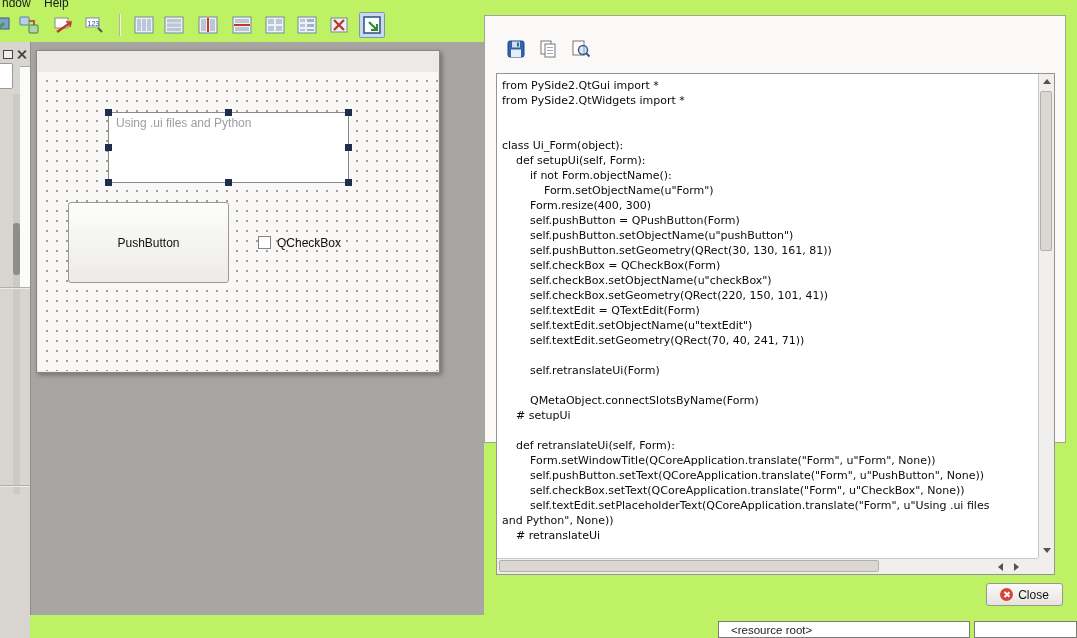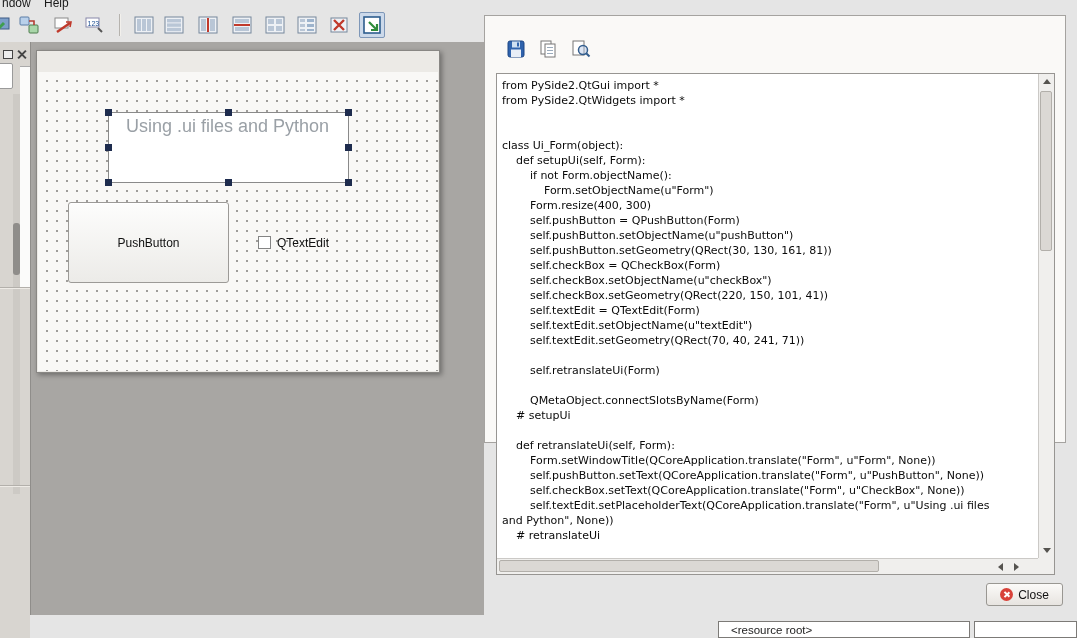--- a/index.html
+++ b/index.html
@@ -1,19 +1,19 @@
 <!DOCTYPE html>
 <html><head>
 <meta charset="utf-8">
 <style>
   * { box-sizing: border-box; margin: 0; padding: 0; }
   html,body { background:#888; }
   .screen {
     position: relative; width: 1077px; height: 638px; overflow: hidden;
-    background: #e5e5e5; font-family: "Liberation Sans","DejaVu Sans",sans-serif;
+    background: #bef264; font-family: "Liberation Sans","DejaVu Sans",sans-serif;
     color:#111; font-size:12px;
   }
   
   .menubar { position:absolute; top:-4px; left:0; height:14px; }
   .menu-item { position:absolute; top:0; font-size:12px; color:#1a1a1a; white-space:nowrap; }
   .menu-item.m0 { left:2px; }
   .menu-item.m1 { left:44px; }
 
   
   .toolbar { position:absolute; left:0; top:10px; width:484px; height:32px; overflow:hidden; }
@@ -45,21 +45,21 @@
   .titlebar { position:relative; height:20px; background:linear-gradient(#f4f3f1,#dcd9d5); border-bottom:1px solid #b2afaa; display:flex; align-items:center; padding:0 5px; }
   .form-icon { width:12px; height:12px; flex:0 0 auto; }
   .titlebar .title { flex:1; text-align:center; font-size:12px; color:#151515; }
   .win-btn { flex:0 0 auto; width:16px; height:15px; margin-left:3px; border:1px solid #8a8a8a; border-radius:2px; background:linear-gradient(#f2f0ed,#ddd9d4); font-size:11px; font-weight:bold; line-height:12px; text-align:center; color:#222; }
   .canvas { position:absolute; left:1px; right:1px; top:21px; bottom:1px;
     background-color:#f9f8f6;
     background-image: radial-gradient(circle, #9f9d9a 1px, transparent 1.3px);
     background-size: 10px 10px; background-position: 4px 4px; }
 
   .w-textedit { position:absolute; left:70px; top:40px; width:241px; height:71px; background:#fff; border:1px solid #8a8a8a; }
-  .w-textedit .placeholder { position:absolute; left:17px; top:3px; color:#9aa0a6; font-size:18px; }
+  .w-textedit .placeholder { position:absolute; left:7px; top:3px; color:#9aa0a6; font-size:12px; }
   .handle { position:absolute; width:7px; height:7px; background:#1e2c4e; }
   .h-tl { left:-4px; top:-4px; }  .h-tm { left:calc(50% - 4px); top:-4px; }  .h-tr { right:-4px; top:-4px; }
   .h-ml { left:-4px; top:calc(50% - 4px); } .h-mr { right:-4px; top:calc(50% - 4px); }
   .h-bl { left:-4px; bottom:-4px; } .h-bm { left:calc(50% - 4px); bottom:-4px; } .h-br { right:-4px; bottom:-4px; }
 
   .w-pushbutton { position:absolute; left:30px; top:130px; width:161px; height:81px; border:1px solid #9c9a97; border-radius:3px; background:linear-gradient(#fdfdfc,#ecebe8); box-shadow: inset 0 1px 0 #fff; display:flex; align-items:center; justify-content:center; font-size:12px; color:#111; }
   .w-checkbox { position:absolute; left:220px; top:150px; width:101px; height:41px; display:flex; align-items:center; gap:6px; font-size:12px; color:#111; }
   .cb-ind { width:13px; height:13px; background:#fff; border:1px solid #848484; flex:0 0 auto; }
 
   
@@ -222,21 +222,21 @@
           <span class="handle h-mr"></span>
           <span class="handle h-bl"></span>
           <span class="handle h-bm"></span>
           <span class="handle h-br"></span>
         </div>
         <div class="w-pushbutton">
           <span>PushButton</span>
         </div>
         <div class="w-checkbox">
           <span class="cb-ind"></span>
-          <span>QTextEdit</span>
+          <span>QCheckBox</span>
         </div>
       </div>
     </div>
   </div>
 
   <div class="code-dialog">
     <span class="dlg-icon i-save">
       <svg width="22" height="22" viewBox="0 0 22 22">
           <rect x="3" y="3" width="16" height="16" rx="2" fill="#2f63ad" stroke="#1d4785"></rect>
           <rect x="7" y="3.5" width="8" height="6" fill="#cfe0f2"></rect>

